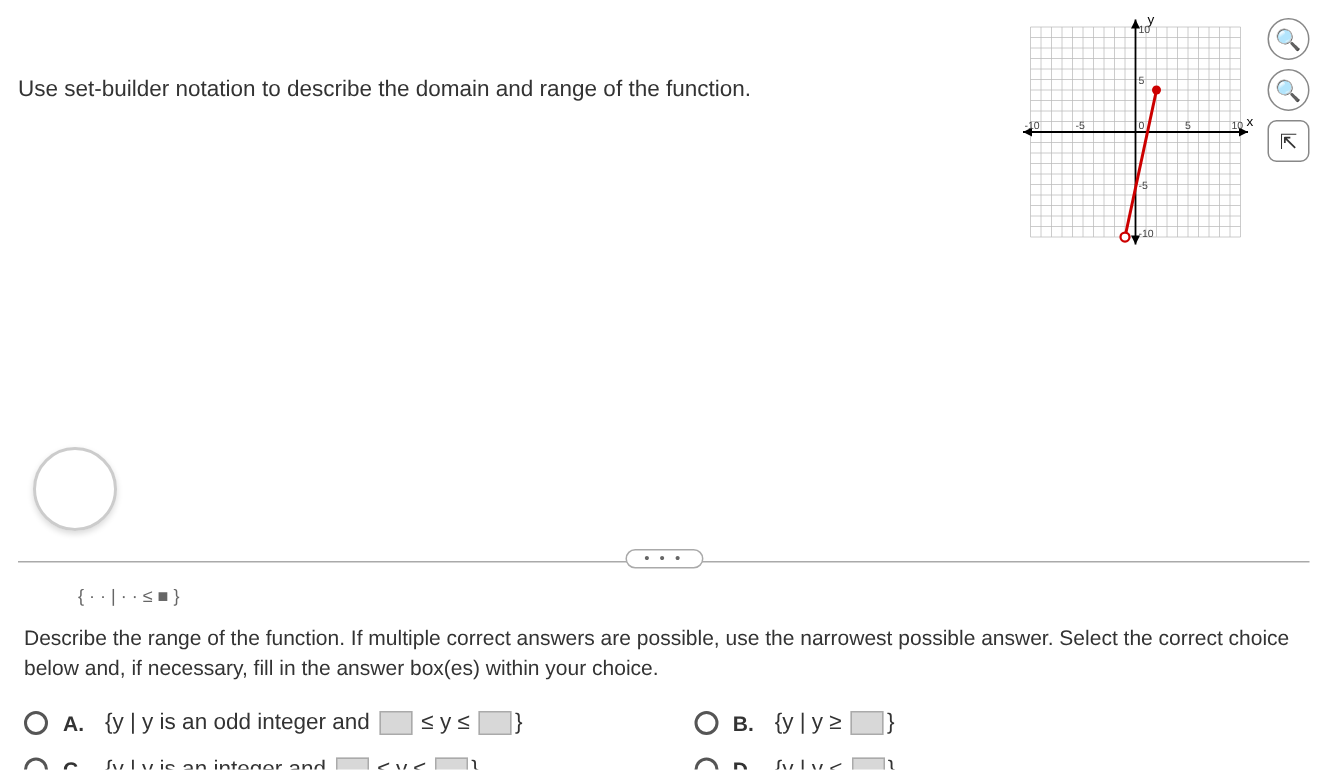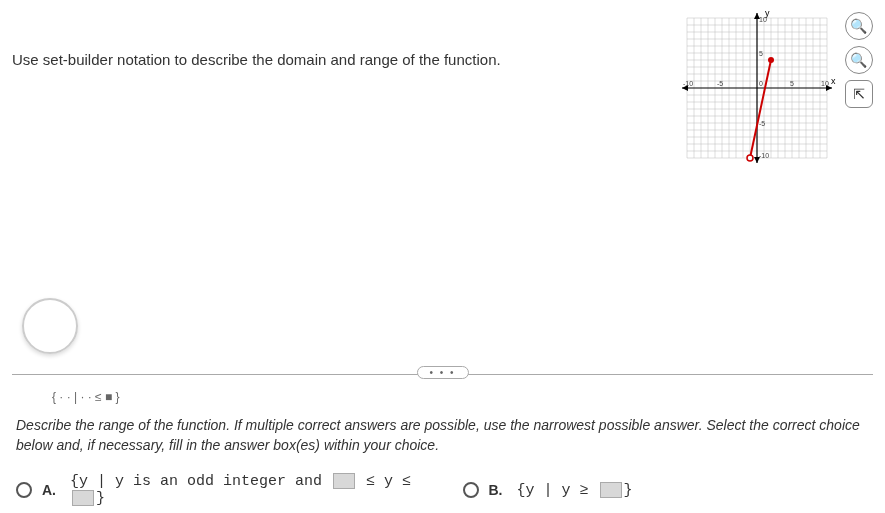--- a/index.html
+++ b/index.html
@@ -10,26 +10,26 @@
 .right-panel { display: flex; gap: 8px; align-items: flex-start; }
 .graph-box { width: 160px; height: 160px; position: relative; }
 .tool-col { display: flex; flex-direction: column; gap: 6px; margin-top: 4px; }
 .tool-btn { width: 28px; height: 28px; border: 1px solid #888; border-radius: 50%; display: flex; align-items: center; justify-content: center; background: #fff; font-size: 14px; cursor: pointer; }
 .tool-btn.sq { border-radius: 6px; }
 .progress-circle { width: 56px; height: 56px; border: 2px solid #ccc; border-radius: 50%; margin-top: 130px; margin-left: 10px; box-shadow: 0 2px 4px rgba(0,0,0,0.15); }
 .divider-row { position: relative; height: 20px; margin: 10px 0 6px 0; }
 .divider-line { border-top: 1px solid #aaa; position: absolute; top: 10px; left: 0; right: 0; }
 .ellipsis-pill { position: absolute; left: 50%; transform: translateX(-50%); top: 2px; background: #fff; border: 1px solid #aaa; border-radius: 10px; padding: 0 12px; font-size: 10px; letter-spacing: 2px; color: #666; cursor: pointer; }
 .stub { color: #666; font-size: 12px; margin: 6px 0 12px 40px; }
-.instruction { font-size: 14px; margin: 12px 4px 18px 4px; line-height: 1.4; font-style: italic; }
+.instruction { font-size: 14px; margin: 12px 4px 18px 4px; line-height: 1.4; }
 .choices { display: grid; grid-template-columns: 1fr 1fr; column-gap: 40px; row-gap: 14px; margin: 0 4px; }
 .choice { display: flex; align-items: center; gap: 10px; }
 .radio { width: 16px; height: 16px; border: 2px solid #555; border-radius: 50%; flex-shrink: 0; cursor: pointer; }
 .choice-label { font-weight: bold; min-width: 18px; }
-.math { font-family: Liberation Mono, monospace; font-size: 15px; }
+.math { font-family: Liberation Sans, sans-serif; font-size: 15px; }
 .box { display: inline-block; width: 22px; height: 16px; background: #d8d8d8; border: 1px solid #aaa; vertical-align: middle; margin: 0 2px; }
 .grid-svg { width: 160px; height: 160px; }
 </style>
 </head>
 <body>
 
 <div class="container">
   <div class="header-row">
     <div class="question-text">Use set-builder notation to describe the domain and range of the function.</div>
     <div class="right-panel">

